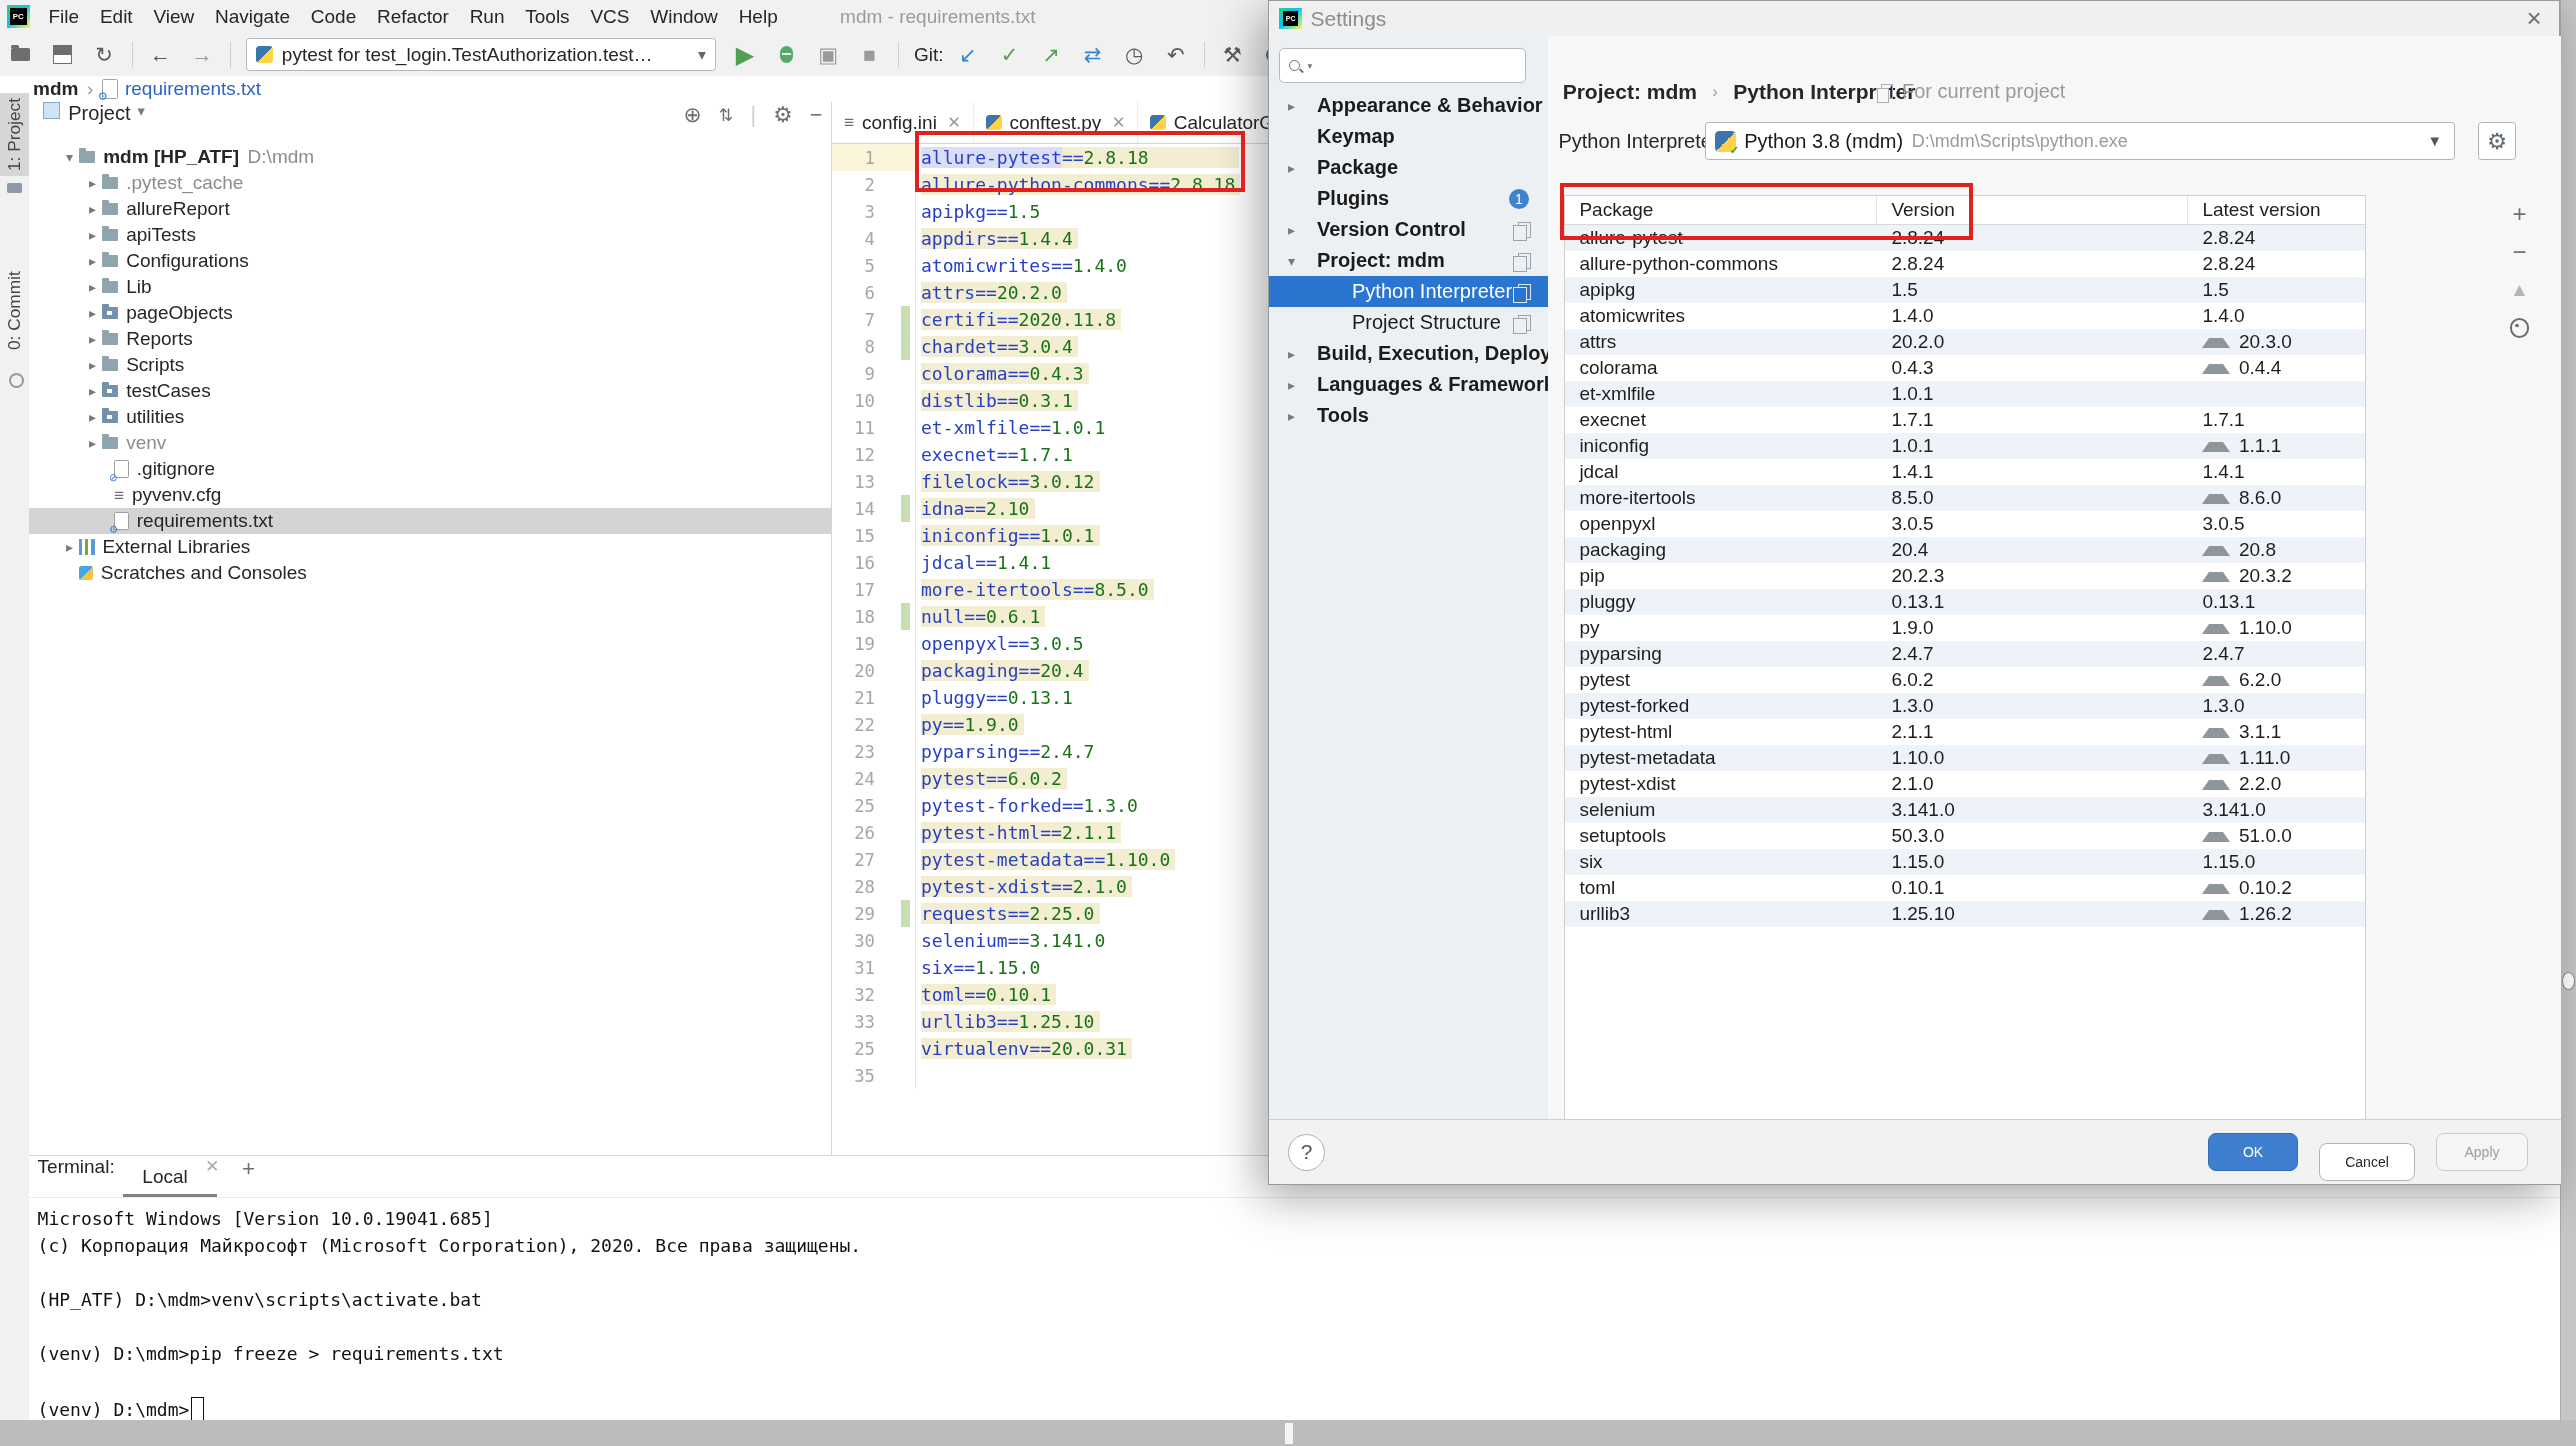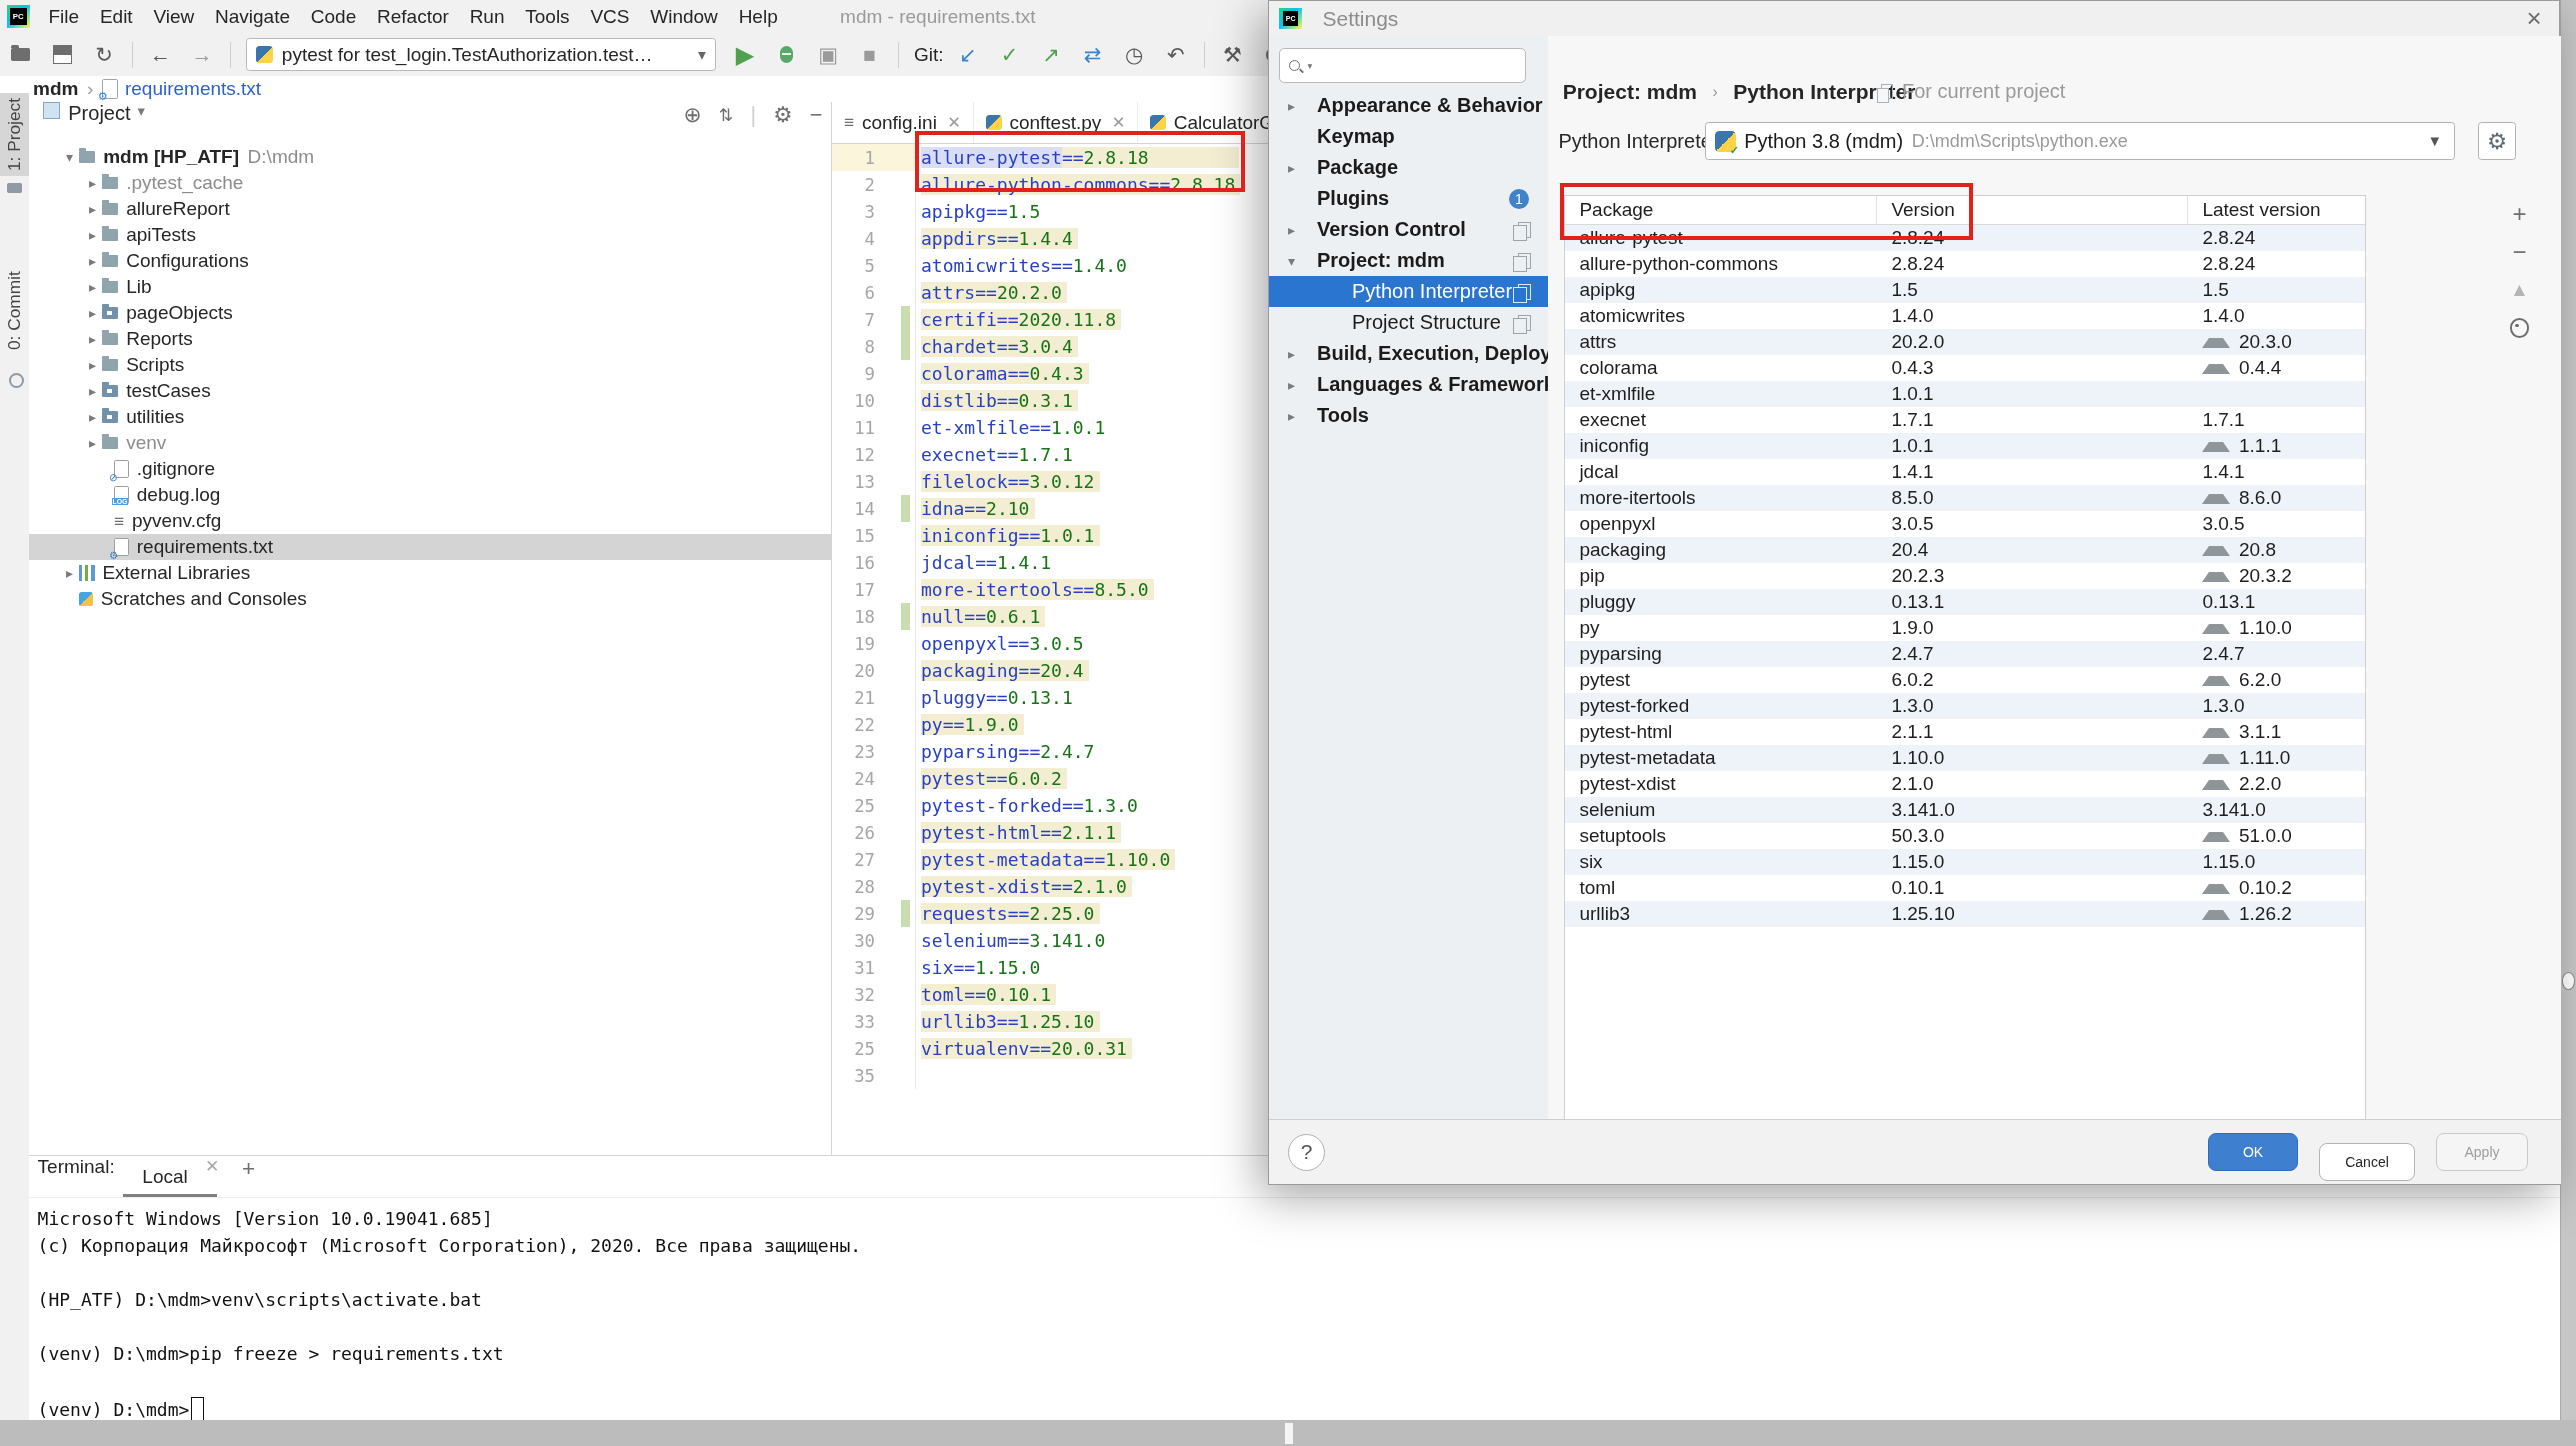--- a/index.html
+++ b/index.html
@@ -116,21 +116,21 @@
   .bottom-strip{position:absolute;left:0;top:1420px;width:2576px;height:26px;background:#bcbcbc;}
   .bottom-notch{position:absolute;left:1285px;top:1423px;width:7.8px;height:21px;background:#f5f5f5;}
   .right-strip{position:absolute;left:2560px;top:0;width:15.6px;height:1420px;background:#c6c6c6;border-left:0.9px solid #ababab;}
   .right-oval{position:absolute;left:2562px;top:972px;width:11.2px;height:15.6px;background:#fff;border:0.9px solid #888;border-radius:50%;}
   
   .dialog{position:absolute;left:1268px;top:0;width:1292px;height:1185px;background:#f4f4f4;
           border:0.9px solid #9b9b9b;box-sizing:border-box;box-shadow:-8.6px 12px 43px rgba(0,0,0,.35);z-index:20;}
   .dlg-title{height:35px;background:#f0f0f0;border-bottom:0.9px solid #e0e0e0;display:flex;align-items:center;}
   .dlg-title .pclogo{width:21px;height:21px;margin-left:10.4px;}
   .dlg-title .pclogo i{width:15.6px;height:15.6px;font-size:7px;line-height:15.6px;}
-  .dlg-title .t{color:#8c8c8c;font-size:21px;margin-left:12px;}
+  .dlg-title .t{color:#8c8c8c;font-size:21px;}
   .dlg-x{margin-left:auto;margin-right:17.3px;color:#6e6e6e;font-size:26px;}
   .dlg-tree{position:absolute;left:0;top:35px;width:279px;height:1087px;background:#edf0f3;border-right:0.9px solid var(--border);}
   .sbox{position:absolute;left:10.4px;top:12px;width:245px;height:33px;background:#fff;border:0.9px solid #b9b9b9;
         border-radius:5.2px;display:flex;align-items:center;}
   .sbox .mag{width:9.5px;height:9.5px;border-width:1.7px;margin-left:8.6px;}
   .sbox .mag:after{width:5.2px;height:1.7px;right:-5.2px;bottom:-1.7px;}
   .sbox .mcaret{font-size:9.5px;color:#777;margin-left:7px;}
   .sitems{position:absolute;left:0;top:54px;width:279px;}
   .sitem{height:31px;display:flex;align-items:center;font-size:20px;position:relative;}
   .sitem .sarr{position:absolute;left:19px;color:#7a7a7a;font-size:14px;}
@@ -348,27 +348,20 @@
         </div>
         <div class="tree-row">
           <span style="width:85px;flex:0 0 85px"></span>
           <span class="page">
             <span class="badge-b">⊘</span>
           </span>
           <span>.gitignore</span>
         </div>
         <div class="tree-row">
           <span style="width:85px;flex:0 0 85px"></span>
-          <span class="page">
-            <span class="badge-t">LOG</span>
-          </span>
-          <span>debug.log</span>
-        </div>
-        <div class="tree-row">
-          <span style="width:85px;flex:0 0 85px"></span>
           <span class="cfgico">≡</span>
           <span>pyvenv.cfg</span>
         </div>
         <div class="tree-row selected">
           <span style="width:85px;flex:0 0 85px"></span>
           <span class="page">
             <span class="badge-b">⚙</span>
           </span>
           <span>requirements.txt</span>
         </div>

